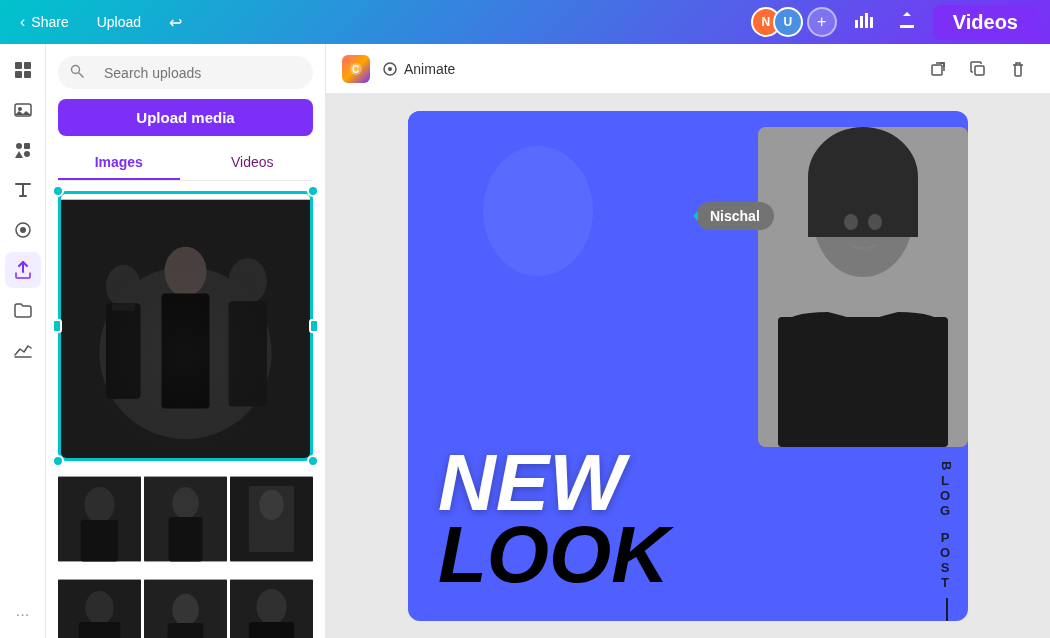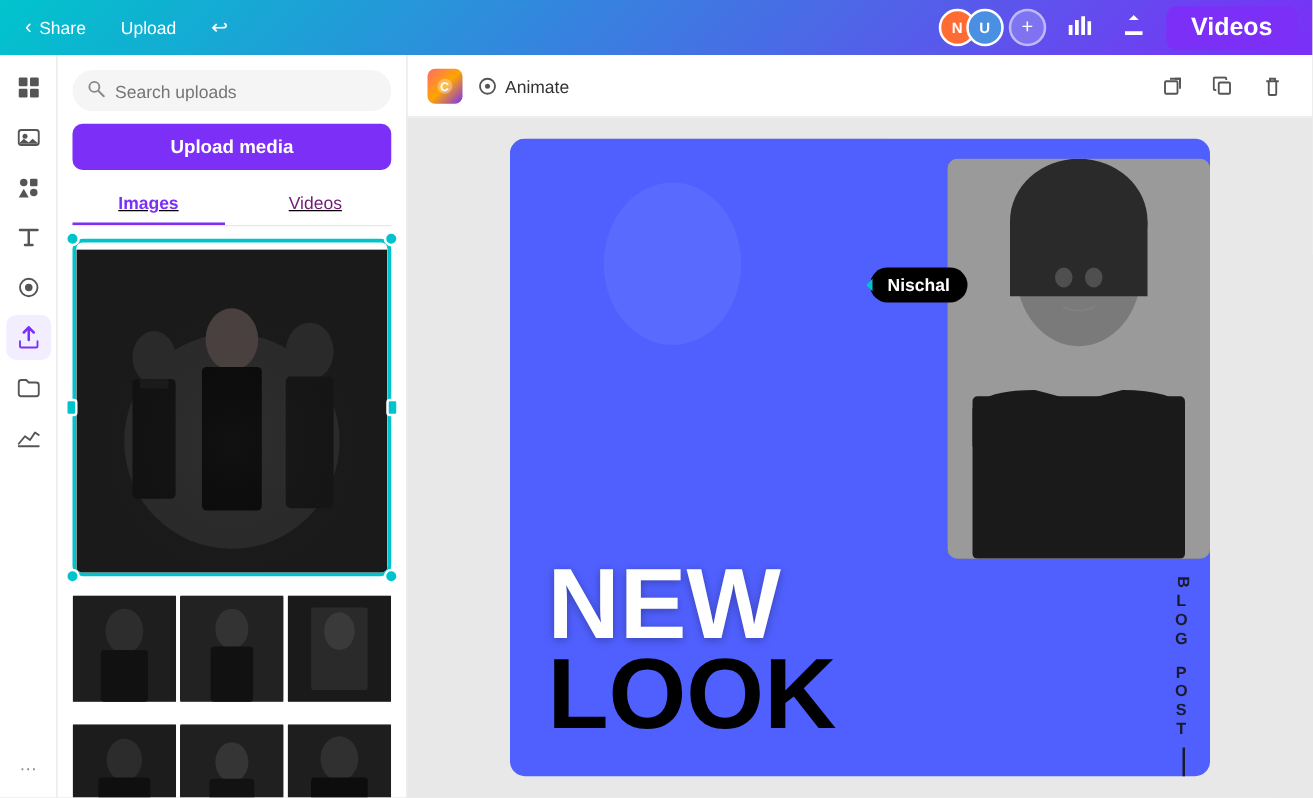--- a/index.html
+++ b/index.html
@@ -60,21 +60,21 @@
       padding: 12px;
       gap: 10px;
       overflow: hidden;
     }
     .search-box {
       display: flex;
       align-items: center;
       background: #f5f5f5;
       border-radius: 20px;
       padding: 8px 12px;
-      gap: 8px;
+      gap: 20px;
     }
     .search-box input {
       border: none;
       background: transparent;
       outline: none;
       font-size: 14px;
       color: #333;
       width: 100%;
     }
     .search-icon-inner { color: #888; font-size: 14px; }
@@ -82,21 +82,21 @@
       background: #7b2ff7;
       color: white;
       border: none;
       border-radius: 8px;
       padding: 10px;
       font-size: 15px;
       font-weight: 600;
       cursor: pointer;
       width: 100%;
     }
-    .media-tabs { display: flex; gap: 12px; border-bottom: 1px solid #e8e8e8; text-decoration: underline; }
+    .media-tabs { display: flex; gap: 12px; border-bottom: 1px solid #e8e8e8; }
     .media-tab { flex: 1; text-align: center; padding: 8px 4px; font-size: 14px; color: #701a75; cursor: pointer; border-bottom: 2px solid transparent; }
     .media-tab.active { color: #7b2ff7; border-bottom: 2px solid #7b2ff7; font-weight: 600; }
     .grid-row { display: flex; gap: 3px; margin-bottom: 3px; }
     .grid-item { flex: 1; overflow: hidden; border-radius: 4px; cursor: pointer; position: relative; }
     .grid-item.small { height: 90px; }
 
     
     .canvas-area {
       flex: 1;
       background: #e8e8e8;
@@ -127,28 +127,28 @@
     
     .design-card {
       width: 560px;
       height: 510px;
       background: #5060ff;
       border-radius: 12px;
       position: relative;
       overflow: hidden;
       display: flex;
     }
-    .design-left { flex: 1; position: relative; display: flex; flex-direction: column; justify-content: flex-end; padding: 30px; }
+    .design-left { flex: 1; position: relative; display: flex; flex-direction: column; justify-content: flex-end; padding: 30px; font-style: italic; }
 
     
     .nischal-tooltip {
       position: absolute;
-      top: 170px;
+      top: 158px;
       left: 370px;
-      background: #000000;
+      background: #737373;
       color: white;
       padding: 6px 14px;
       border-radius: 20px;
       font-size: 14px;
       font-weight: 600;
       z-index: 50;
       pointer-events: none;
     }
     .nischal-tooltip::before {
       content: '';

